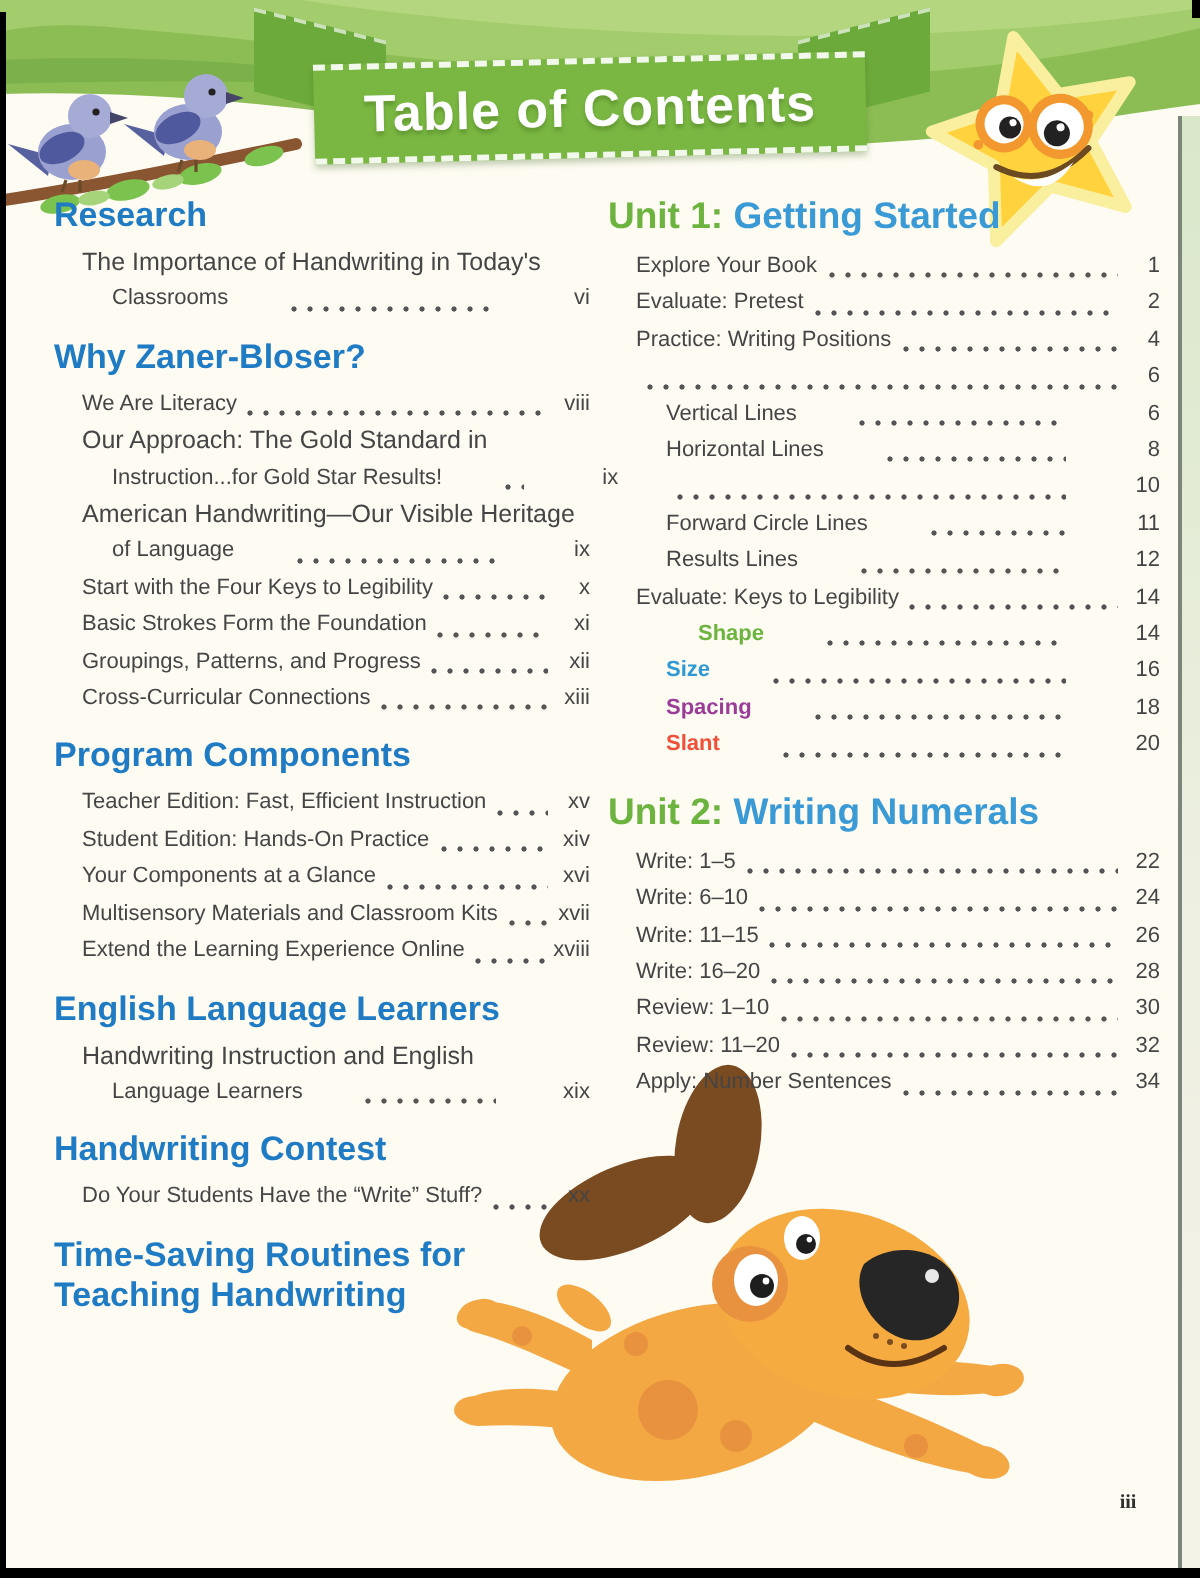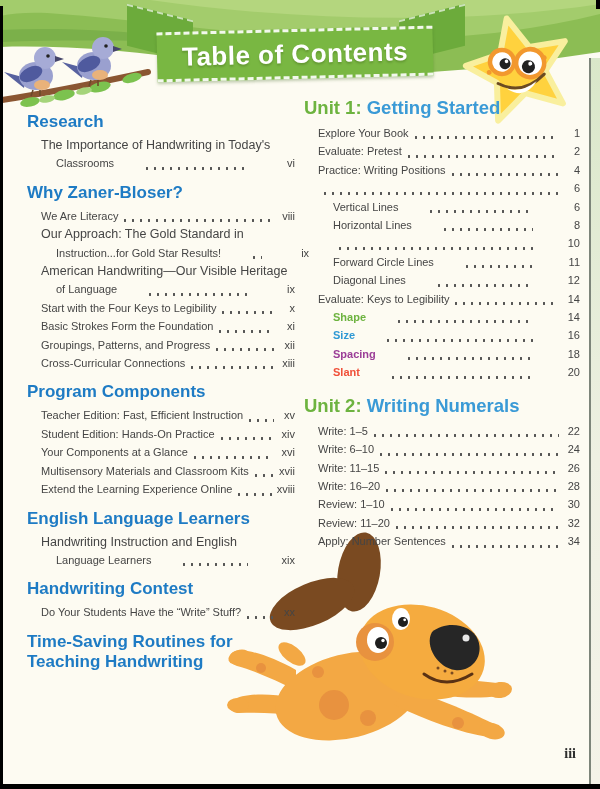--- a/index.html
+++ b/index.html
@@ -27,36 +27,36 @@
     text-shadow:0 2px 2px rgba(70,110,30,.4);white-space:nowrap;}
   .birds-svg{position:absolute;left:0;top:16px;z-index:3;}
   .star-svg{position:absolute;left:458px;top:12px;z-index:3;}
   .dog-svg{position:absolute;left:226px;top:520px;z-index:1;}
   
   .col{position:absolute;z-index:5;color:var(--body-text,#454545);}
   .col-left{left:27px;top:96px;width:268px;}
   .col-right{left:304px;top:97px;width:276px;}
   .section-heading{font-size:17px;line-height:20px;font-weight:bold;
     color:var(--section-heading,#1e7bc4);margin:10px 0 4px;white-space:pre-line;}
-  .section:first-child .section-heading{margin-top:16px;}
+  .section:first-child .section-heading{margin-top:2px;}
   .unit-heading{font-size:18.5px;line-height:22px;font-weight:bold;margin:13px 0 5px;white-space:nowrap;}
   .unit:first-child .unit-heading{margin-top:0;}
   .unit-num{color:var(--unit-number,#6db33f);}
   .unit-title{color:var(--unit-title,#3a9ad6);}
   .row{display:flex;align-items:flex-end;font-size:11px;line-height:18.4px;}
   .row .label{white-space:nowrap;}
   .ind1{padding-left:14px;}
   .ind2{padding-left:29px;gap:26px;}
   .contline{font-size:12.5px;line-height:18.4px;padding-left:14px;white-space:nowrap;}
   .leader{flex:1;min-width:10px;height:13px;margin:0 3px 2px 5px;
     background-image:radial-gradient(circle at 2px 10.5px,#555 1.1px,rgba(0,0,0,0) 1.5px);
     background-size:8px 13px;background-repeat:repeat-x;}
   .pagenum{min-width:18px;text-align:right;white-space:nowrap;}
-  .folio{position:absolute;left:552px;top:746px;width:24px;text-align:right;z-index:5;
-    font-family:"Liberation Serif",serif;font-weight:bold;font-size:14px;color:#2e2e2e;}
+  .folio{position:absolute;left:552px;top:746px;width:24px;text-align:center;z-index:5;
+    font-family:"Liberation Serif",serif;font-weight:bold;font-size:10px;color:#2e2e2e;}
 </style>
 </head>
 <body>
 
 <div class="page">
 
   <svg class="header-svg" width="600" height="95" viewBox="0 0 600 95">
     <path d="M0 0 H600 V52 C555 58 510 66 458 70 C370 77 288 74 210 62 C135 51 62 45 0 47 Z" fill="#8cbd54"></path>
     <path d="M0 0 H600 V14 C520 34 430 42 330 38 C230 34 140 20 60 14 C40 12 18 12 0 16 Z" fill="#a3cc6c"></path>
     <path d="M150 0 C300 22 470 24 600 4 V0 Z" fill="#b4d67e"></path>
@@ -258,31 +258,31 @@
         <div class="row ind2">
           <span class="leader"></span>
           <span class="pagenum">10</span>
         </div>
         <div class="row ind2">
           <span class="label">Forward Circle Lines</span>
           <span class="leader"></span>
           <span class="pagenum">11</span>
         </div>
         <div class="row ind2">
-          <span class="label">Diagonal Lines</span>
+          <span class="label">Results Lines</span>
           <span class="leader"></span>
           <span class="pagenum">12</span>
         </div>
         <div class="row ind1">
           <span class="label">Evaluate: Keys to Legibility</span>
           <span class="leader"></span>
           <span class="pagenum">14</span>
         </div>
         <div class="row ind2">
-          <span class="label" style="color: rgb(109, 179, 63); font-weight: bold;">Shape</span>
+          <span class="label" style="color: rgb(109, 179, 63); font-weight: bold; margin-left: 16px;">Shape</span>
           <span class="leader"></span>
           <span class="pagenum">14</span>
         </div>
         <div class="row ind2">
           <span class="label" style="color: rgb(47, 153, 212); font-weight: bold;">Size</span>
           <span class="leader"></span>
           <span class="pagenum">16</span>
         </div>
         <div class="row ind2">
           <span class="label" style="color: rgb(155, 61, 151); font-weight: bold;">Spacing</span>

